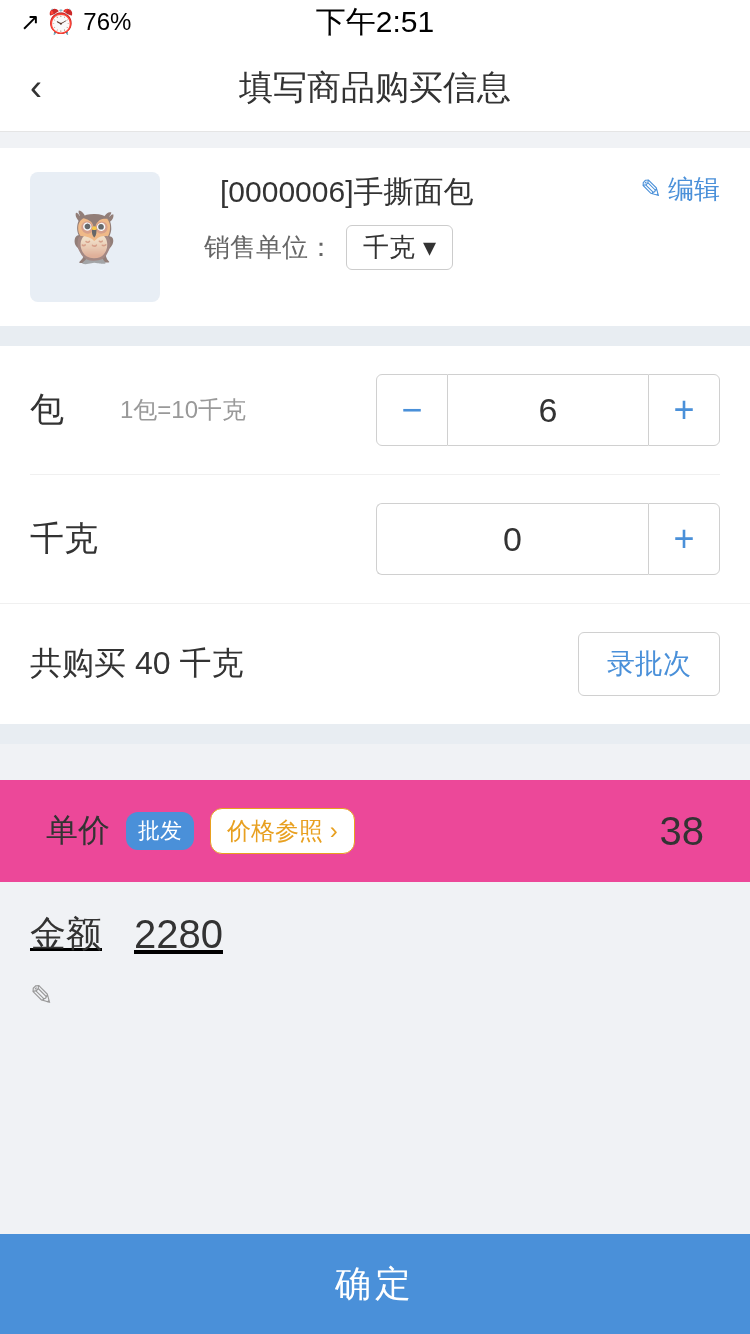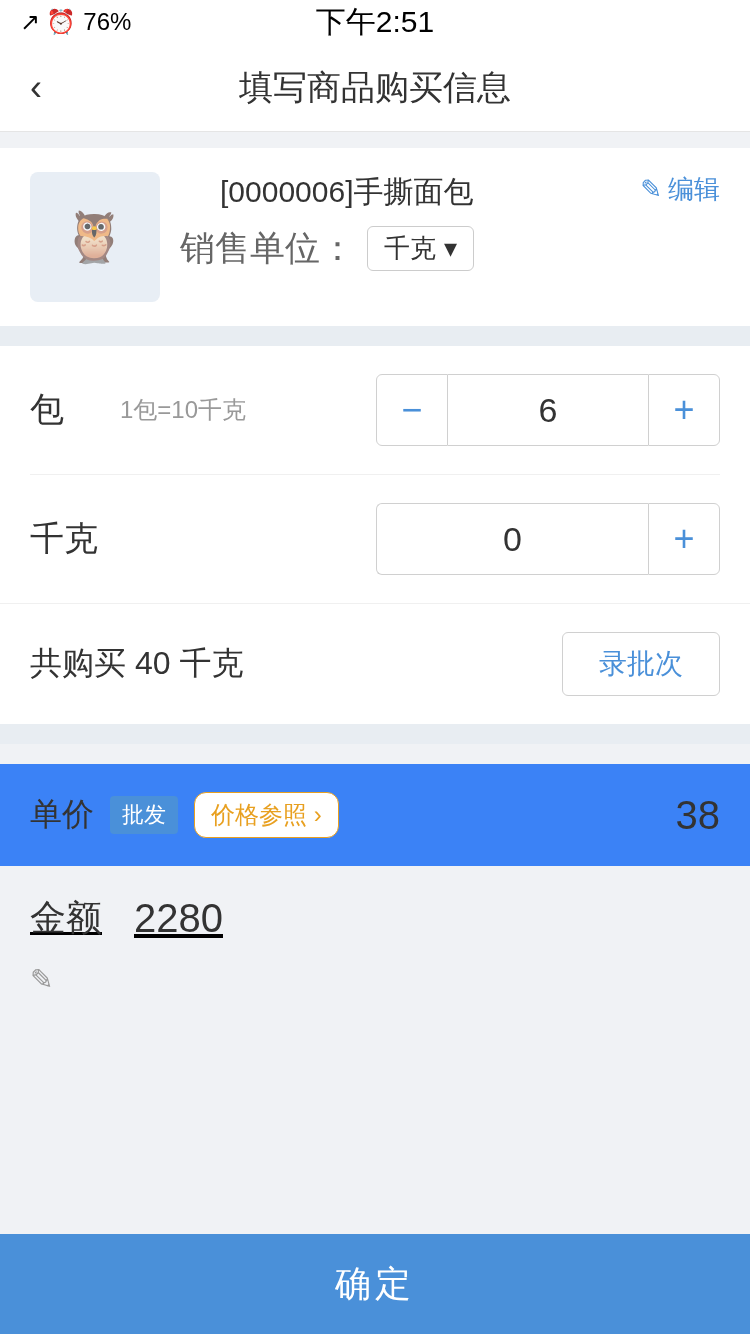--- a/index.html
+++ b/index.html
@@ -108,22 +108,23 @@
       font-size: 26px;
       color: #666;
       margin-bottom: 14px;
     }
     .product-unit-row {
       display: flex;
       align-items: center;
       gap: 12px;
     }
     .product-unit-label {
-      font-size: 35px;
+      font-size: 26px;
       color: #666;
+      margin-left: 24px;
     }
     .unit-selector {
       border: 1px solid #ccc;
       border-radius: 6px;
       padding: 4px 16px;
       font-size: 26px;
       color: #333;
       display: flex;
       align-items: center;
       gap: 8px;
@@ -228,45 +229,45 @@
       justify-content: space-between;
       border-top: 1px solid #f0f0f0;
     }
     .total-text {
       font-size: 32px;
       color: #333;
     }
     .batch-btn {
       border: 1px solid #d0d0d0;
       border-radius: 6px;
-      padding: 12px 36px;
+      padding: 12px 28px;
       font-size: 28px;
       color: #4a90d9;
       background: #fff;
       cursor: pointer;
     }
 
     
     .price-section {
-      background: #3b82f6;
-      margin-top: 20px;
-      padding: 28px 30px;
+      background: #ec4899;
+      margin-top: 36px;
+      padding: 28px 46px;
     }
     .price-row {
       display: flex;
       align-items: center;
       gap: 16px;
     }
     .price-label {
       font-size: 32px;
       color: #333;
     }
     .price-tag {
       background: #4a90d9;
-      border-radius: 4px;
+      border-radius: 12px;
       padding: 4px 12px;
       font-size: 22px;
       color: #fff;
     }
     .price-ref-btn {
       border: 1px solid #e8a020;
       border-radius: 12px;
       padding: 6px 16px;
       font-size: 24px;
       color: #e8a020;

